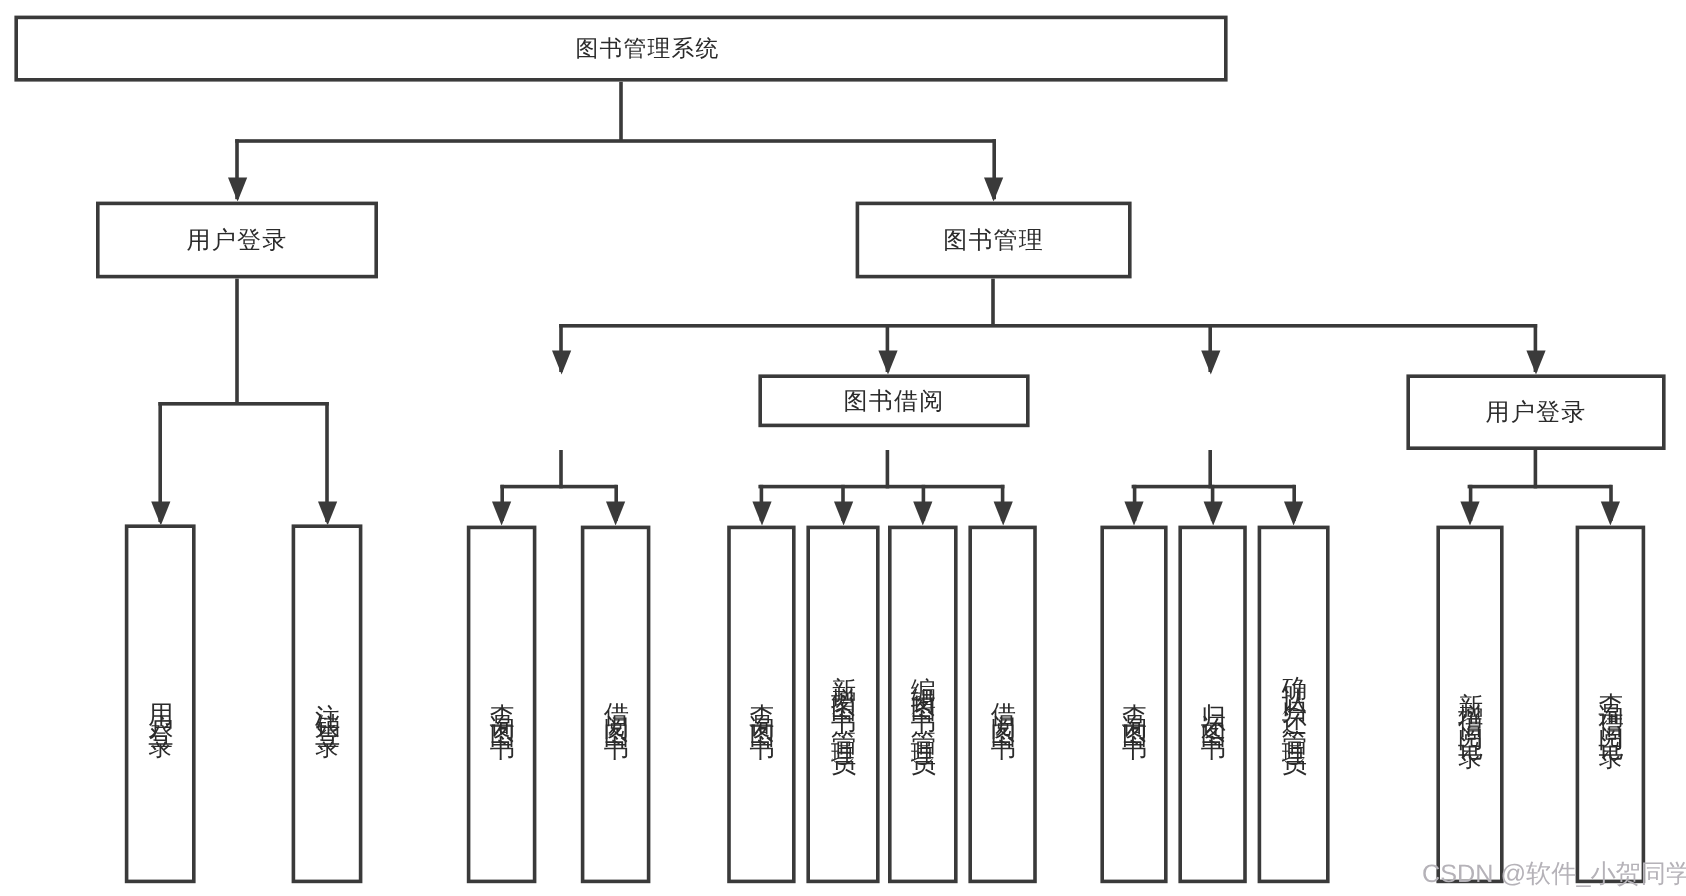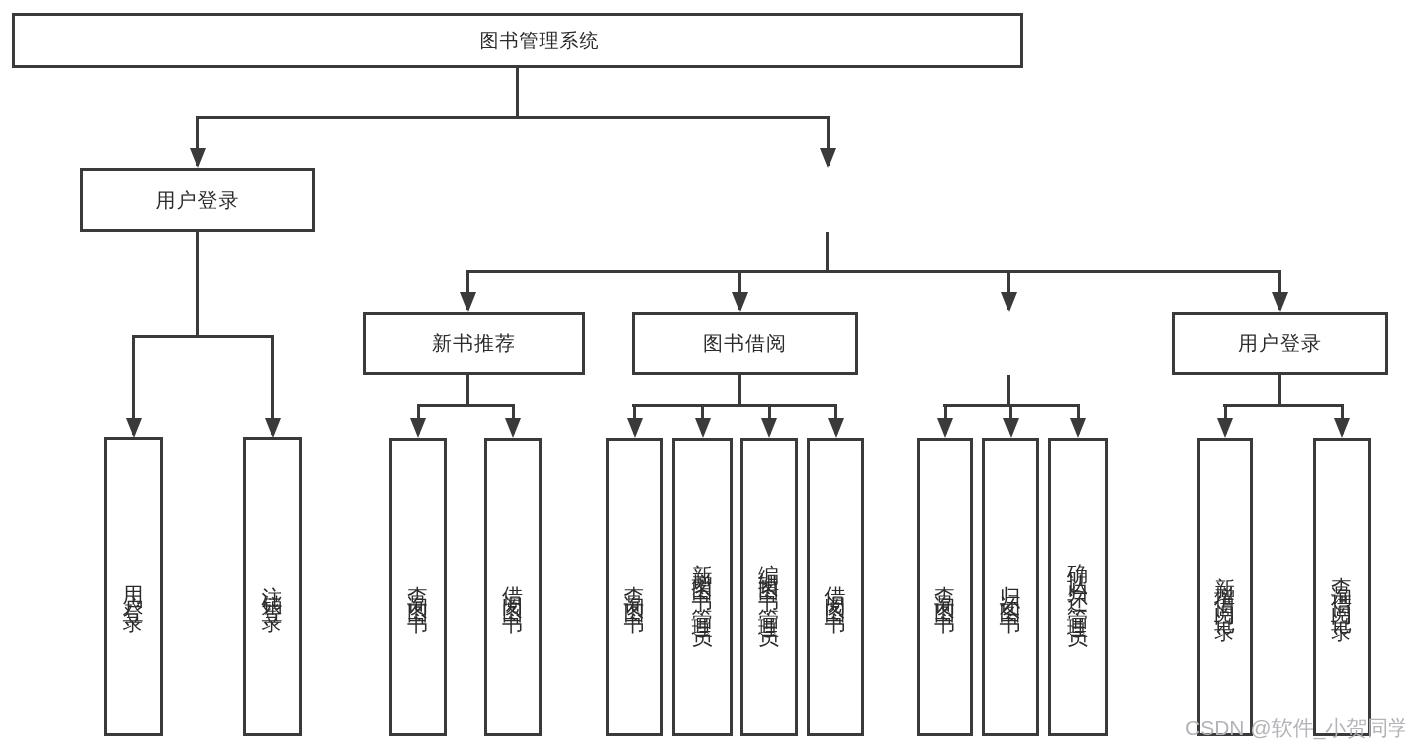--- a/index.html
+++ b/index.html
@@ -119,23 +119,23 @@
   <div class="ah" style="left:1070px;top:418px;"></div>
 
   <div class="vline" style="left:1224px;top:404px;height:30px;"></div>
   <div class="ah" style="left:1217px;top:418px;"></div>
   <div class="vline" style="left:1341px;top:404px;height:30px;"></div>
   <div class="ah" style="left:1334px;top:418px;"></div>
 
   <div class="box root-box" style="left:12px;top:13px;width:1011px;height:55px;padding-left:44px;">图书管理系统</div>
 
   <div class="box l1-box" style="left:80px;top:168px;width:235px;height:64px;">用户登录</div>
+  <div class="box l1-box" style="left:713px;top:168px;width:230px;height:64px;">图书管理</div>
 
-  <div class="box l2-box" style="left:363px;top:312px;width:222px;height:63px;">新书推荐</div>
-  <div class="box l2-box" style="left:632px;top:312px;width:226px;height:63px;">图书借阅</div>
+  <div class="box l2-box" style="left:632px;top:312px;width:226px;height:44px;">图书借阅</div>
   <div class="box l2-box" style="left:1172px;top:312px;width:216px;height:63px;">用户登录</div>
 
   <div class="box leaf" style="left:104px;top:437px;width:59px;height:299px;">用户登录</div>
   <div class="box leaf" style="left:243px;top:437px;width:59px;height:299px;">注销登录</div>
 
   <div class="box leaf" style="left:389px;top:438px;width:58px;height:298px;">查询图书</div>
   <div class="box leaf" style="left:484px;top:438px;width:58px;height:298px;">借阅图书</div>
 
   <div class="box leaf" style="left:606px;top:438px;width:57px;height:298px;">查询图书</div>
   <div class="box leaf" style="left:672px;top:438px;width:61px;height:298px;">新增图书（管理员）</div>

